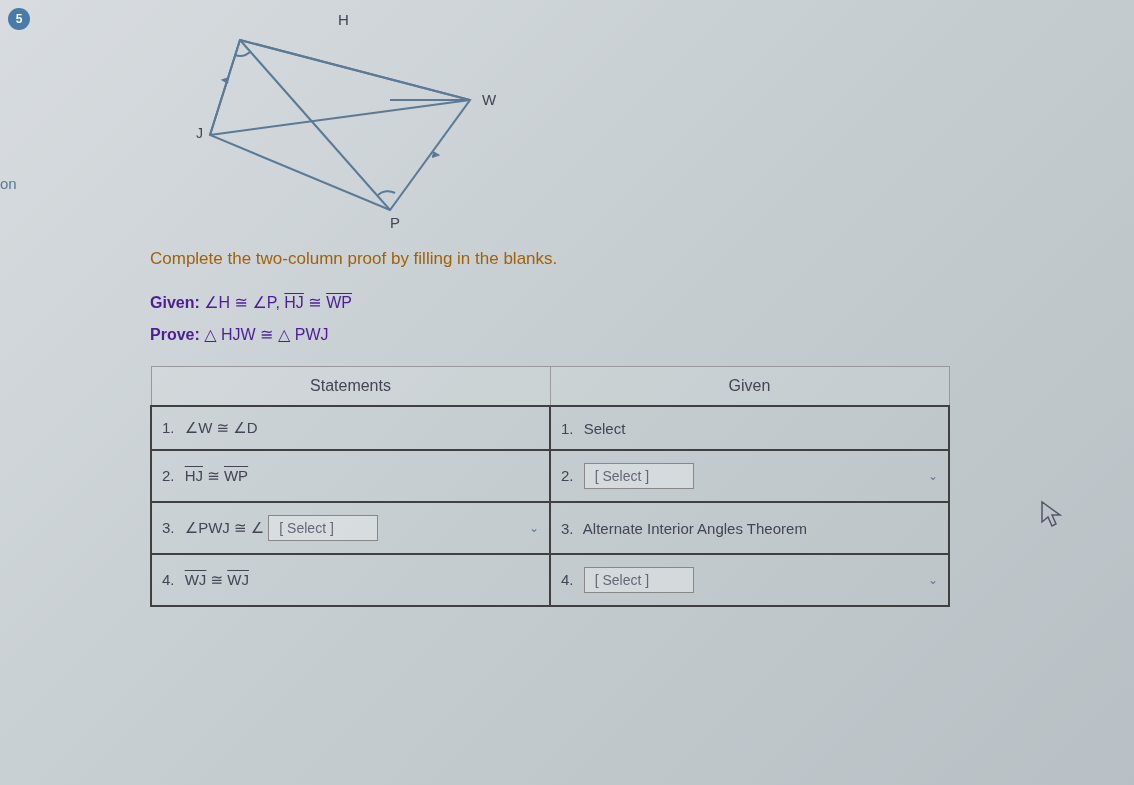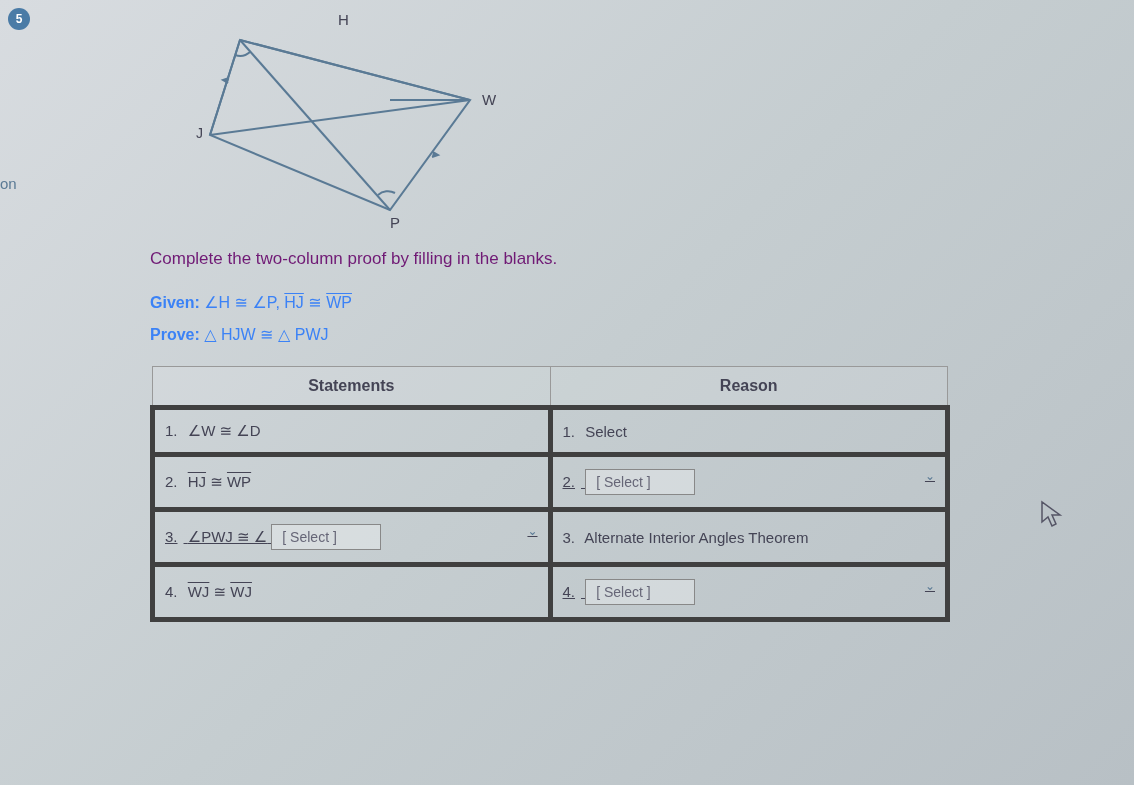--- a/index.html
+++ b/index.html
@@ -42,69 +42,69 @@
       right: 40px;
     }
     .diagram {
       margin-left: 70px;
       margin-top: 10px;
     }
     .instruction {
       margin-top: 15px;
       margin-left: 30px;
       font-size: 17px;
-      color: #701a75;
+      color: #a16207;
     }
     .given-prove {
       margin-top: 18px;
       margin-left: 30px;
       font-size: 16px;
-      color: #3b82f6;
+      color: #4c1d95;
       line-height: 2;
     }
     .given-prove .label { font-weight: bold; }
     .overline { text-decoration: overline; }
     .proof-table {
       margin-top: 15px;
       margin-left: 30px;
       border-collapse: collapse;
       width: 800px;
     }
     .proof-table th {
       border: 1px solid #999;
       padding: 10px;
-      font-weight: bold;
+      font-weight: normal;
       text-align: center;
       background: rgba(255,255,255,0.1);
       color: #445;
       font-size: 16px;
     }
     .proof-table td {
-      border: 5px solid #404040;
+      border: 2px solid #404040;
       padding: 12px 10px;
       vertical-align: middle;
       color: #445;
       font-size: 15px;
     }
     .proof-table td:first-child { width: 50%; }
     .select-box {
       display: inline-block;
       border: 1px solid #888;
       background: rgba(255,255,255,0.3);
       padding: 4px 10px;
       color: #667;
       font-size: 14px;
       min-width: 110px;
       position: relative;
     }
     .select-wrap {
       display: flex;
+      align-items: center;
       justify-content: space-between;
       width: 100%;
-      text-decoration: underline;
     }
     .chevron {
       display: inline-block;
       font-size: 12px;
       color: #5a7a95;
       margin-left: auto;
     }
     .cursor {
       position: absolute;
       top: 500px;
@@ -165,21 +165,21 @@
       <span>△ HJW</span>
       <span>≅</span>
       <span>△ PWJ</span>
     </div>
   </div>
 
   <table class="proof-table">
     <thead>
       <tr>
         <th>Statements</th>
-        <th>Reason</th>
+        <th>Given</th>
       </tr>
     </thead>
     <tbody>
       <tr>
         <td>
           <span class="row-num">1.</span>
           <span>∠W ≅ ∠D</span>
         </td>
         <td>
           <span class="row-num">1.</span>

